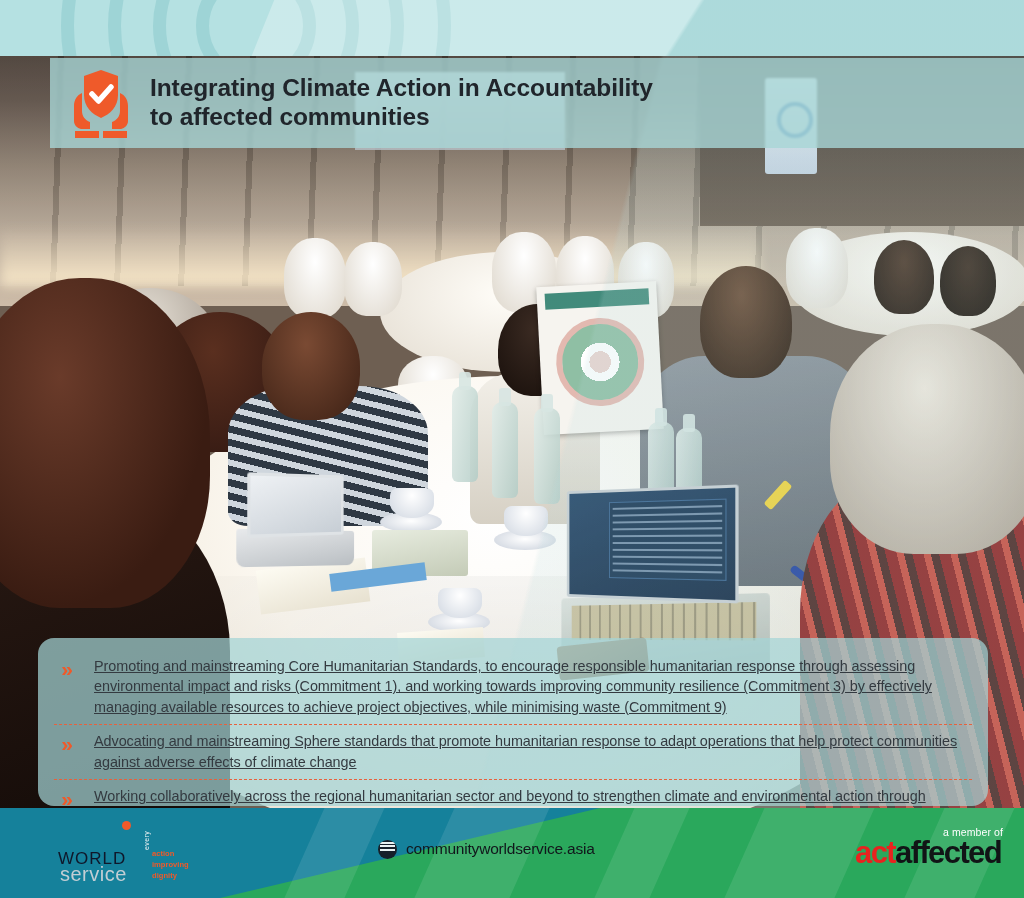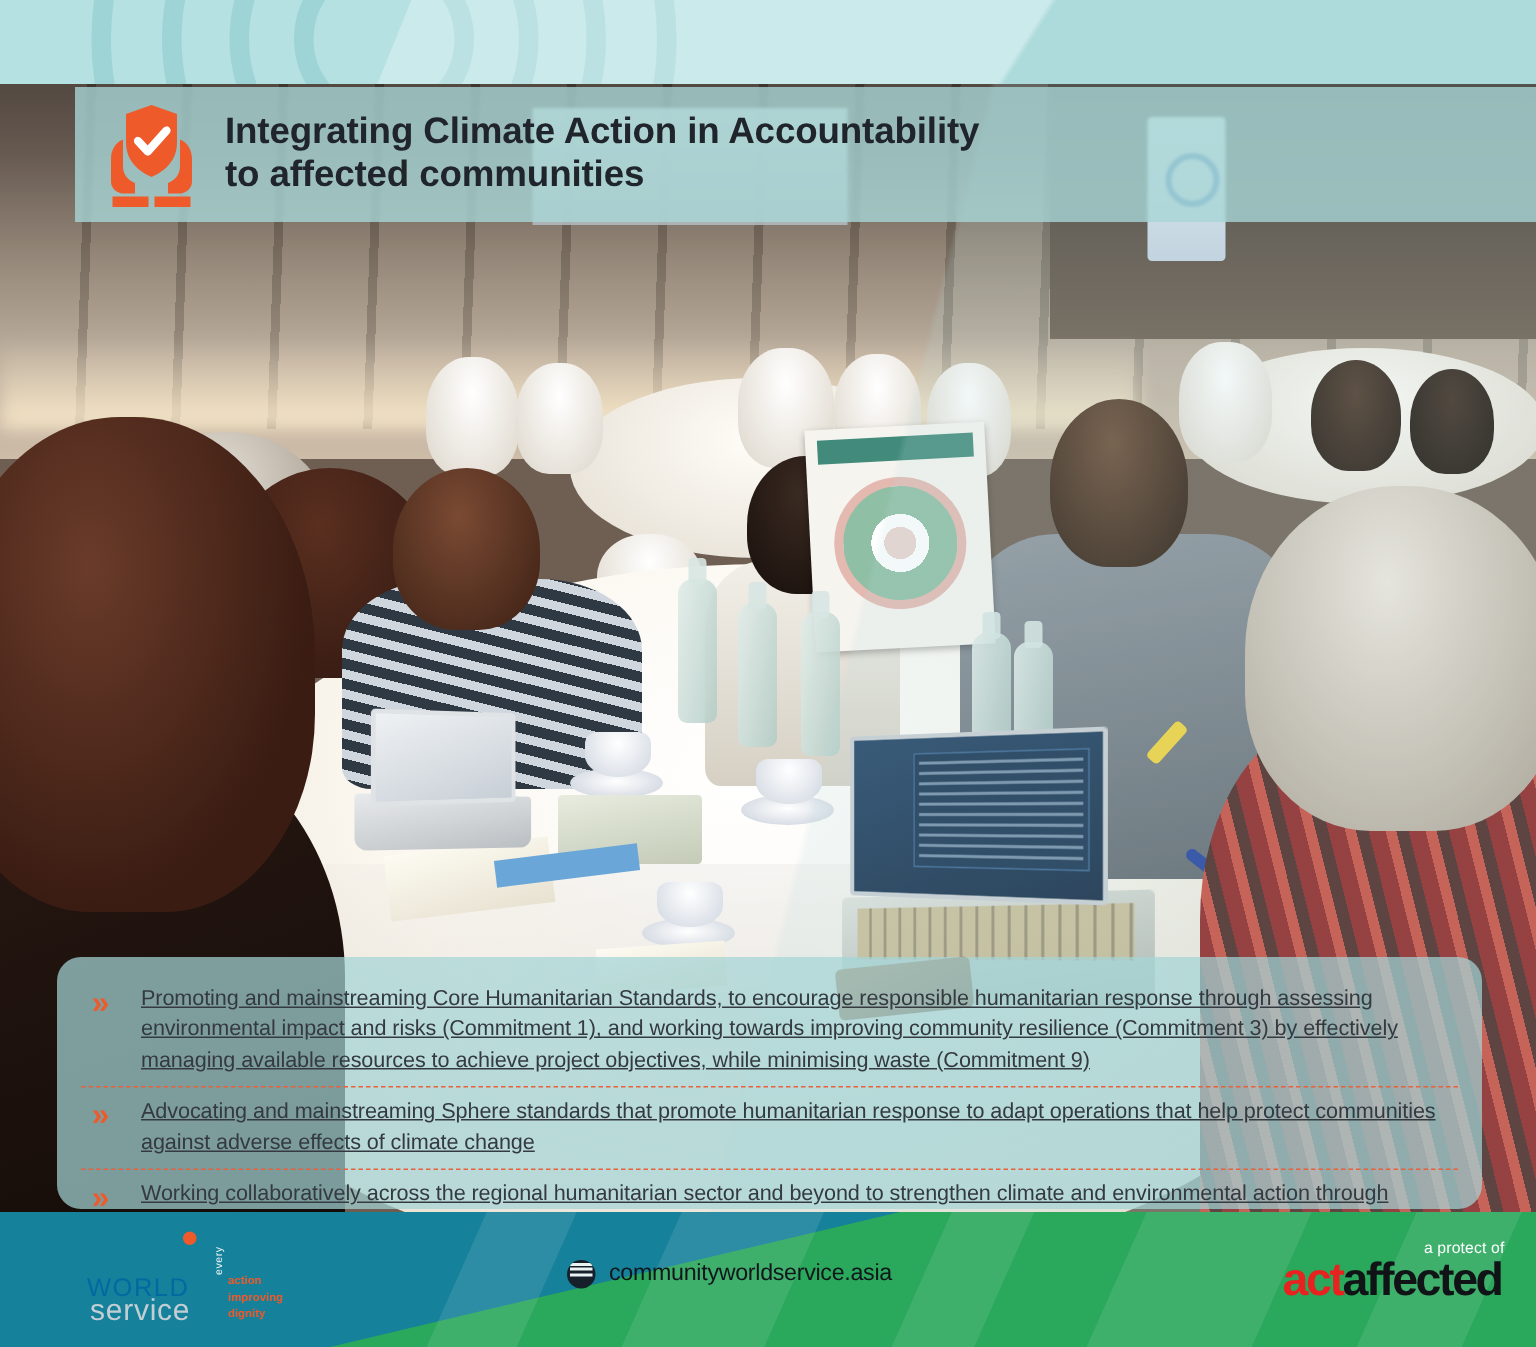--- a/index.html
+++ b/index.html
@@ -363,21 +363,21 @@
     font-size:30px; font-weight:bold; letter-spacing:-1.2px; line-height:1;
   }
   .cws-dark { color:#1b2a32; }
   .cws-gray { color:#8f9ea6; }
   .cws-dot {
     position:absolute; left:92px; top:-3px; width:9px; height:9px;
     background:#ef5a2a; border-radius:50%;
   }
   .cws-world {
     position:absolute; left:28px; top:26px;
-    color:#0369a1; font-size:17px; letter-spacing:1px; line-height:1;
+    color:#0f172a; font-size:17px; letter-spacing:1px; line-height:1;
   }
   .cws-service {
     position:absolute; left:30px; top:40px;
     color:#c2ced4; font-size:20px; letter-spacing:.5px; line-height:1;
     font-style:normal;
   }
   .cws-vert {
     position:absolute; left:113px; top:26px;
     color:#f3f6f7; font-size:7px; letter-spacing:.4px;
     transform:rotate(-90deg); transform-origin:left top;
@@ -567,19 +567,19 @@
       <div>dignity</div>
     </div>
   </div>
 
   <div class="website">
     <div class="globe-icon"></div>
     <div class="website-text">communityworldservice.asia</div>
   </div>
 
   <div class="act-logo">
-    <div class="act-member">a protect of</div>
+    <div class="act-member">a member of</div>
     <div class="act-word">
       <span class="act-red">act</span><span class="act-black">affected</span>
     </div>
   </div>
 
 </div>
 
 </body></html>

